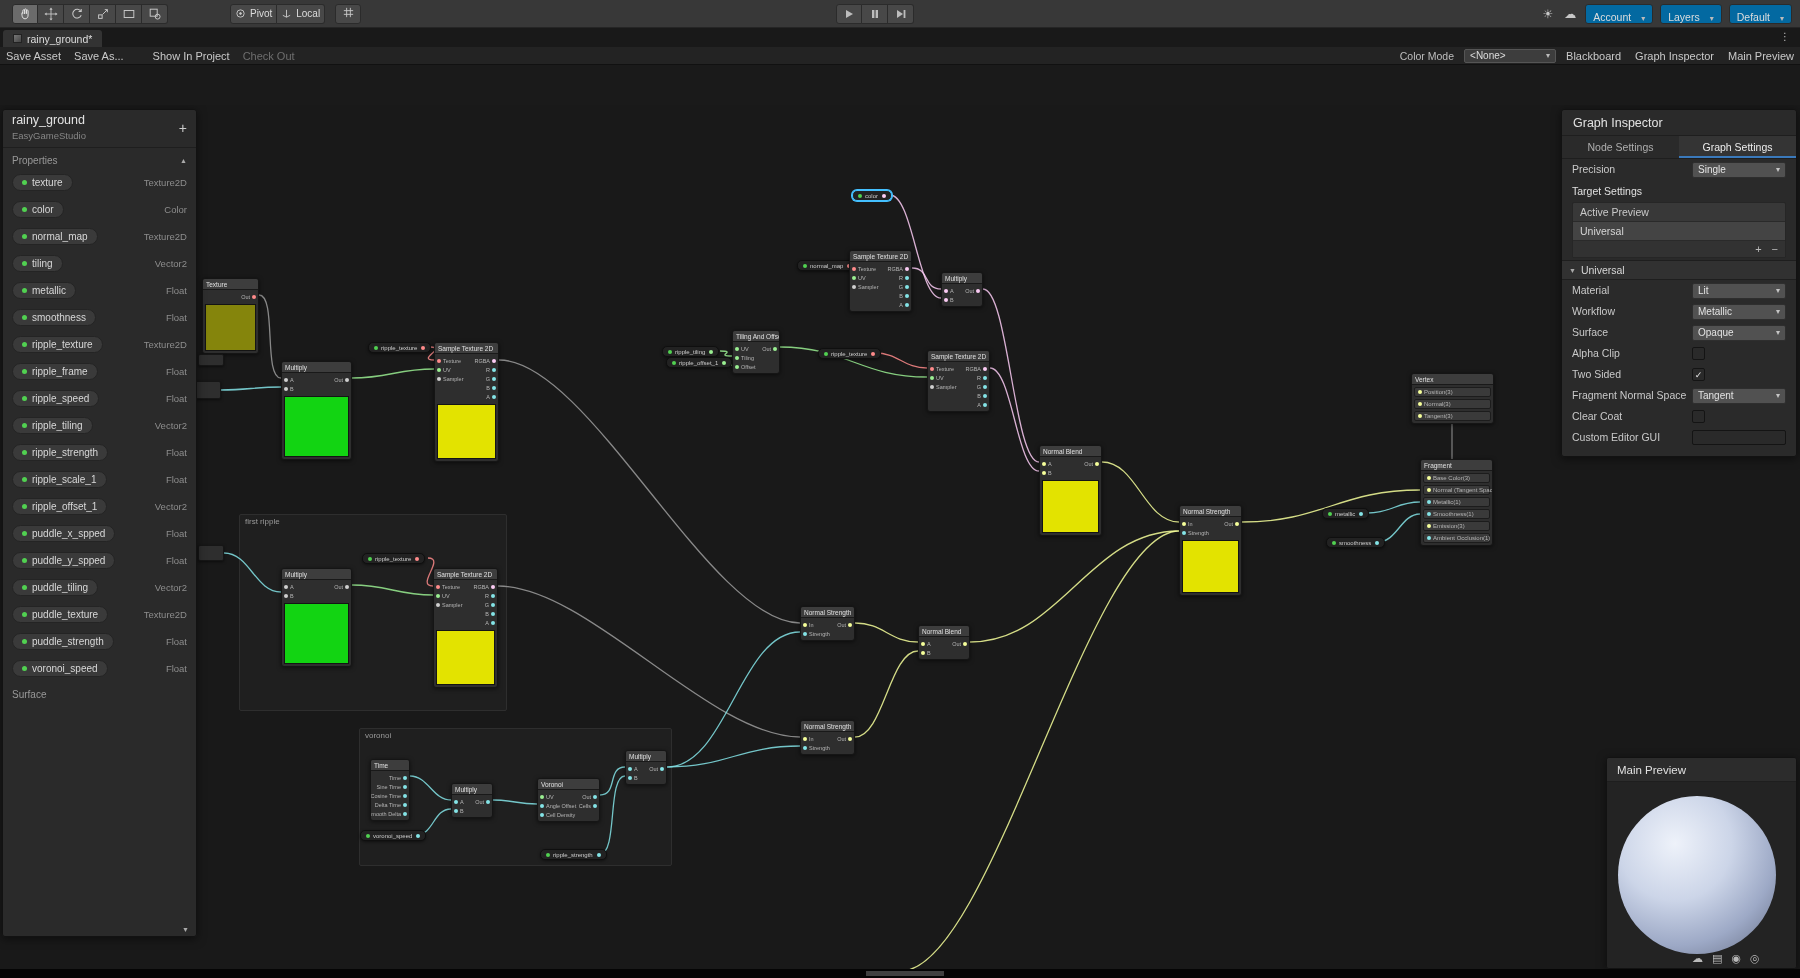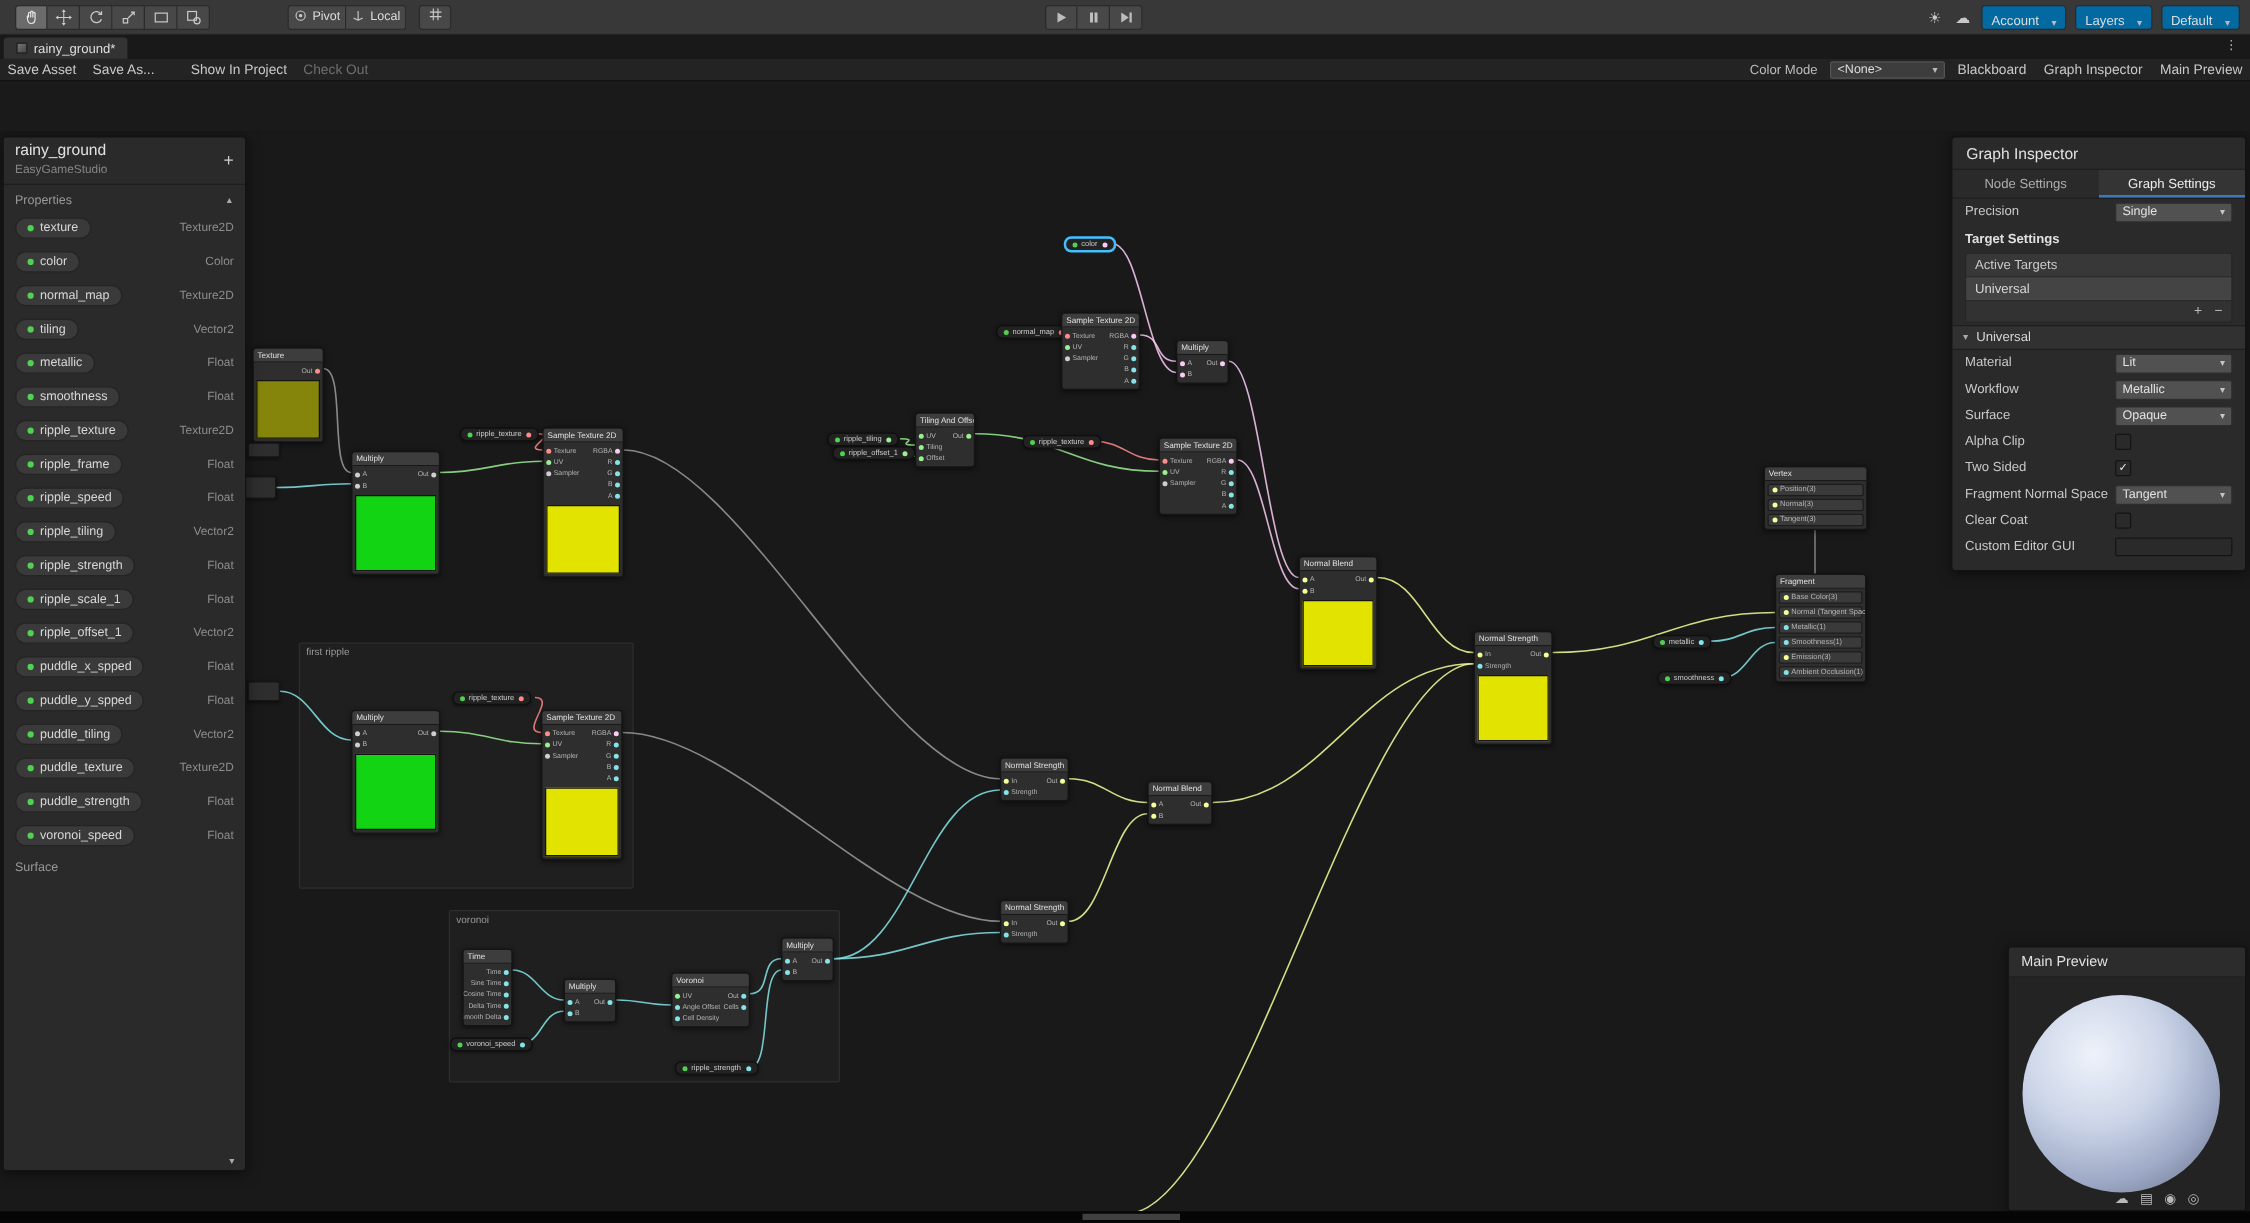--- a/index.html
+++ b/index.html
@@ -97,21 +97,21 @@
   .bb-type{margin-left:auto;font-size:9.5px;color:#8d8d8d;white-space:nowrap}
   .bb-bottom{position:absolute;bottom:3px;right:7px;font-size:7px;color:#aaa}
   .bb-bottom::before{content:"▼"}
 
   .inspector{left:1561px;top:4px;width:236px;height:348px;overflow:hidden}
   .gi-header{height:26px;display:flex;align-items:center;padding:0 11px;font-size:12.5px;color:#e2e2e2;border-bottom:1px solid #1e1e1e}
   .gi-tabs{display:flex;height:23px;border-bottom:1px solid #1e1e1e}
   .gi-tab{flex:1;display:flex;align-items:center;justify-content:center;font-size:10.5px;color:#aeaeae}
   .gi-tab.active{color:#ececec;background:#343434;box-shadow:inset 0 -2px 0 #3a79bb}
   .gi-row{display:flex;align-items:center;min-height:21px;padding:1px 10px;font-size:10.5px;color:#c9c9c9}
-  .gi-row.bold{font-weight:bold;color:#e0e0e0}
+  .gi-row.bold{font-weight:normal;color:#e0e0e0}
   .gi-lab{flex:1 1 auto;line-height:1.15;padding-right:4px}
   .gi-val{margin-left:auto;width:94px;display:flex;align-items:center;flex:0 0 auto}
   .gi-dd{width:94px;height:16px;background:#515151;border:1px solid #2e2e2e;border-radius:2px;display:flex;align-items:center;padding:0 5px;font-size:10px;color:#e3e3e3;overflow:hidden;white-space:nowrap}
   .gi-dd::after{content:"▾";font-size:8px;color:#c5c5c5;margin-left:auto}
   .gi-check{width:13px;height:13px;background:#2a2a2a;border:1px solid #141414;border-radius:2px;display:flex;align-items:center;justify-content:center;font-size:9px;color:#e8e8e8}
   .gi-text{width:94px;height:15px;background:#2a2a2a;border:1px solid #141414;border-radius:2px}
   .gi-listwrap{margin:1px 10px 2px;background:#383838;border:1px solid #262626;border-radius:2px}
   .gi-listhead{font-size:10.5px;color:#c9c9c9;padding:3px 7px;border-bottom:1px solid #2a2a2a}
   .gi-list-item{font-size:10.5px;color:#d6d6d6;padding:3px 7px;background:#444}
   .gi-pm{display:flex;justify-content:flex-end;gap:10px;padding:2px 7px;font-size:11px;color:#bbb;border-top:1px solid #2a2a2a;background:#323232}
@@ -1050,21 +1050,21 @@
       <div class="gi-row">
         <span class="gi-lab">Precision</span>
         <div class="gi-val">
           <div class="gi-dd">
             <span>Single</span>
           </div>
         </div>
       </div>
       <div class="gi-row bold">Target Settings</div>
       <div class="gi-listwrap">
-        <div class="gi-listhead">Active Targets</div>
+        <div class="gi-listhead">Active Preview</div>
         <div>
             <div class="gi-list-item">Universal</div>
           </div>
         <div class="gi-pm">
           <span class="gi-add"></span>
           <span class="gi-sub"></span>
         </div>
       </div>
       <div class="gi-fold">
         <span>Universal</span>

